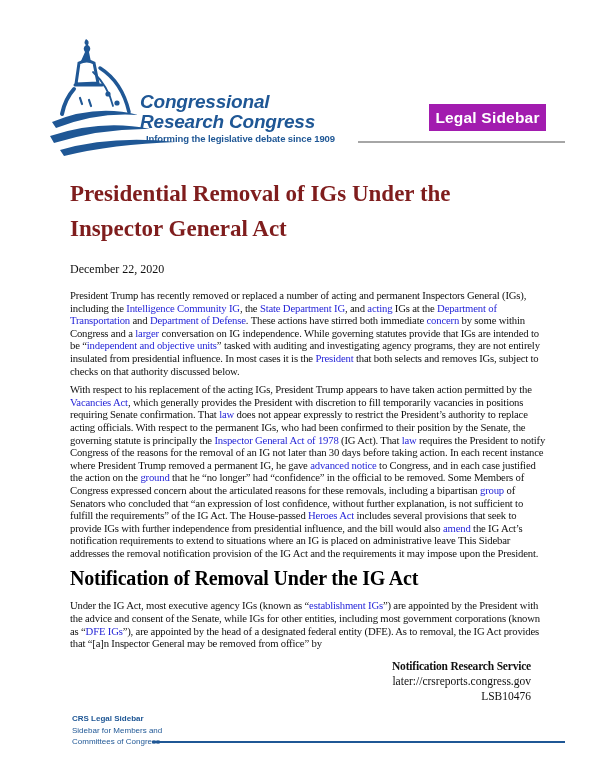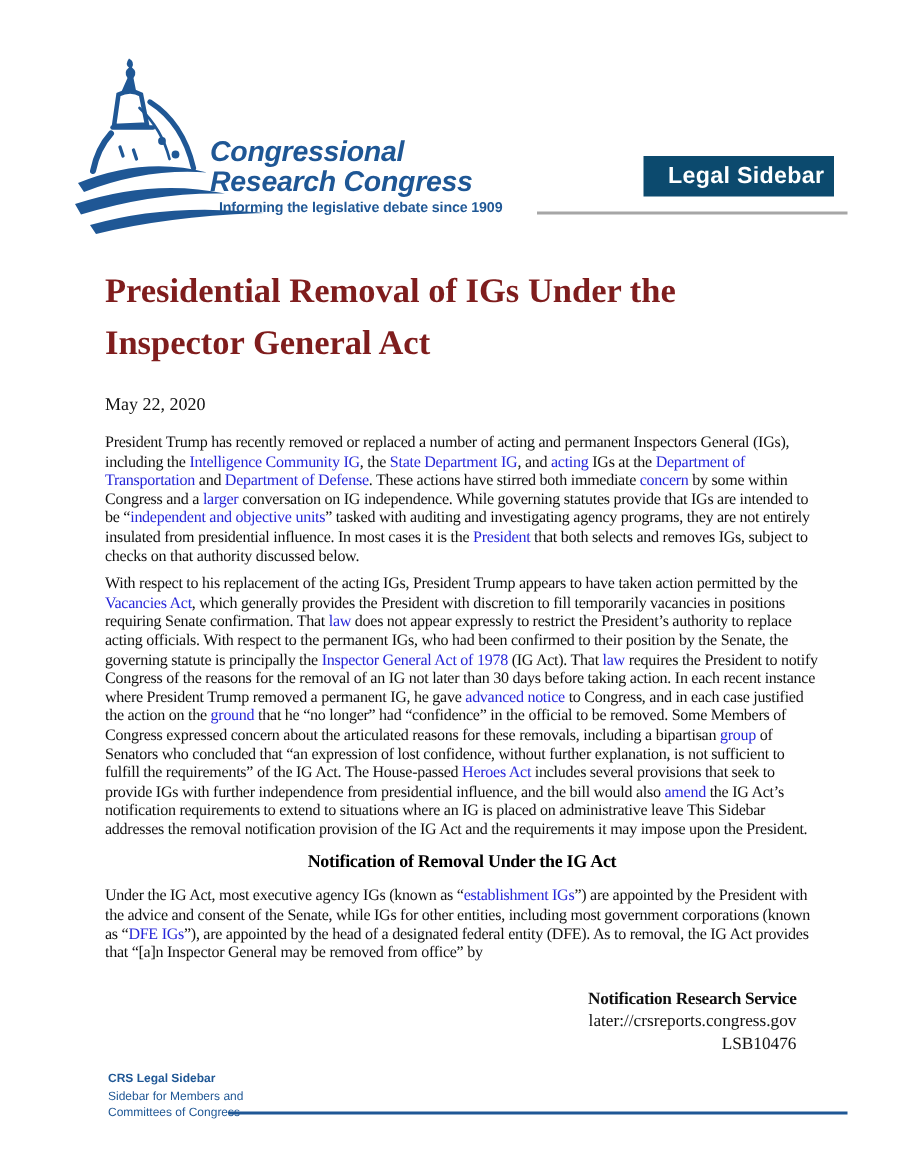--- a/index.html
+++ b/index.html
@@ -8,32 +8,32 @@
 
   
   .dome{position:absolute;left:50px;top:36px;width:128px;height:124px;}
   .brand{position:absolute;left:140px;top:92px;color:#1F5795;
          font-family:"Liberation Sans",sans-serif;font-weight:bold;font-style:italic;
          font-size:19px;line-height:19.5px;letter-spacing:-0.2px;}
   .tagline{position:absolute;left:146px;top:133px;color:#1F5795;
            font-family:"Liberation Sans",sans-serif;font-weight:bold;
            font-size:9.5px;letter-spacing:-0.1px;}
   .header-rule{position:absolute;left:358px;top:141px;width:207px;height:2px;background:#A6A6A6;}
-  .badge{position:absolute;left:429px;top:104px;width:117px;height:27px;background:#0c4a6e;
+  .badge{position:absolute;left:429px;top:104px;width:117px;height:27px;background:#a21caf;
          color:#ffffff;font-family:"Liberation Sans",sans-serif;font-weight:bold;
-         font-size:15.5px;line-height:27px;text-align:center;letter-spacing:0.2px;padding-left:10px;}
+         font-size:15.5px;line-height:27px;text-align:center;letter-spacing:0.2px;}
 
   
   .content{position:absolute;left:70px;top:176px;width:476px;}
   .doc-title{font-size:23px;font-weight:bold;line-height:35px;margin:0 0 16px 0;
              width:445px;color:#7f1d1d;}
   .doc-date{font-size:12px;margin:0 0 12px 0;}
   .content p{font-size:10.7px;line-height:12.6px;letter-spacing:-0.18px;
              margin:0 0 6px 0;text-align:left;}
-  .content h2{font-size:12px;font-weight:bold;margin:8px 0 9px 0;color:#000;letter-spacing:-0.2px;text-align:center;}
+  .content h2{font-size:20px;font-weight:bold;margin:8px 0 9px 0;color:#000;letter-spacing:-0.2px;}
   .doc-link{color:#2626D8;text-decoration:none;cursor:pointer;}
 
   
   .footer-right{position:absolute;right:57px;top:659px;text-align:right;
                 font-size:11.5px;line-height:15px;color:#101010;}
   .footer-right .org{font-weight:bold;letter-spacing:-0.2px;}
   .footer-right .url{text-decoration:none;color:#101010;}
   .footer-left{position:absolute;left:72px;top:713px;color:#1F5795;
                font-family:"Liberation Sans",sans-serif;font-size:8px;line-height:11.5px;}
   .footer-left .b{font-weight:bold;}
@@ -72,21 +72,21 @@
       <div>Research Congress</div>
     </div>
 
     <div class="tagline">Informing the legislative debate since 1909</div>
     <div class="header-rule"></div>
     <div class="badge">Legal Sidebar</div>
   </div>
 
   <div class="content">
     <h1 class="doc-title">Presidential Removal of IGs Under the Inspector General Act</h1>
-    <div class="doc-date">May 22, 2020</div>
+    <div class="doc-date">December 22, 2020</div>
 
     <p><span>President Trump has recently removed or replaced a number of acting and permanent Inspectors General (IGs), including the </span><a class="doc-link">Intelligence Community IG</a><span>, the </span><a class="doc-link">State Department IG</a><span>, and </span><a class="doc-link">acting</a><span> IGs at the </span><a class="doc-link">Department of Transportation</a><span> and </span><a class="doc-link">Department of Defense</a><span>. These actions have stirred both immediate </span><a class="doc-link">concern</a><span> by some within Congress and a </span><a class="doc-link">larger</a><span> conversation on IG independence. While governing statutes provide that IGs are intended to be “</span><a class="doc-link">independent and objective units</a><span>” tasked with auditing and investigating agency programs, they are not entirely insulated from presidential influence. In most cases it is the </span><a class="doc-link">President</a><span> that both selects and removes IGs, subject to checks on that authority discussed below.</span></p>
     <p><span>With respect to his replacement of the acting IGs, President Trump appears to have taken action permitted by the </span><a class="doc-link">Vacancies Act</a><span>, which generally provides the President with discretion to fill temporarily vacancies in positions requiring Senate confirmation. That </span><a class="doc-link">law</a><span> does not appear expressly to restrict the President’s authority to replace acting officials. With respect to the permanent IGs, who had been confirmed to their position by the Senate, the governing statute is principally the </span><a class="doc-link">Inspector General Act of 1978</a><span> (IG Act). That </span><a class="doc-link">law</a><span> requires the President to notify Congress of the reasons for the removal of an IG not later than 30 days before taking action. In each recent instance where President Trump removed a permanent IG, he gave </span><a class="doc-link">advanced notice</a><span> to Congress, and in each case justified the action on the </span><a class="doc-link">ground</a><span> that he “no longer” had “confidence” in the official to be removed. Some Members of Congress expressed concern about the articulated reasons for these removals, including a bipartisan </span><a class="doc-link">group</a><span> of Senators who concluded that “an expression of lost confidence, without further explanation, is not sufficient to fulfill the requirements” of the IG Act. The House-passed </span><a class="doc-link">Heroes Act</a><span> includes several provisions that seek to provide IGs with further independence from presidential influence, and the bill would also </span><a class="doc-link">amend</a><span> the IG Act’s notification requirements to extend to situations where an IG is placed on administrative leave This Sidebar addresses the removal notification provision of the IG Act and the requirements it may impose upon the President.</span></p>
 
     <h2>Notification of Removal Under the IG Act</h2>
 
     <p><span>Under the IG Act, most executive agency IGs (known as “</span><a class="doc-link">establishment IGs</a><span>”) are appointed by the President with the advice and consent of the Senate, while IGs for other entities, including most government corporations (known as “</span><a class="doc-link">DFE IGs</a><span>”), are appointed by the head of a designated federal entity (DFE). As to removal, the IG Act provides that “[a]n Inspector General may be removed from office” by</span></p>
   </div>
 
   <div class="footer-right">

